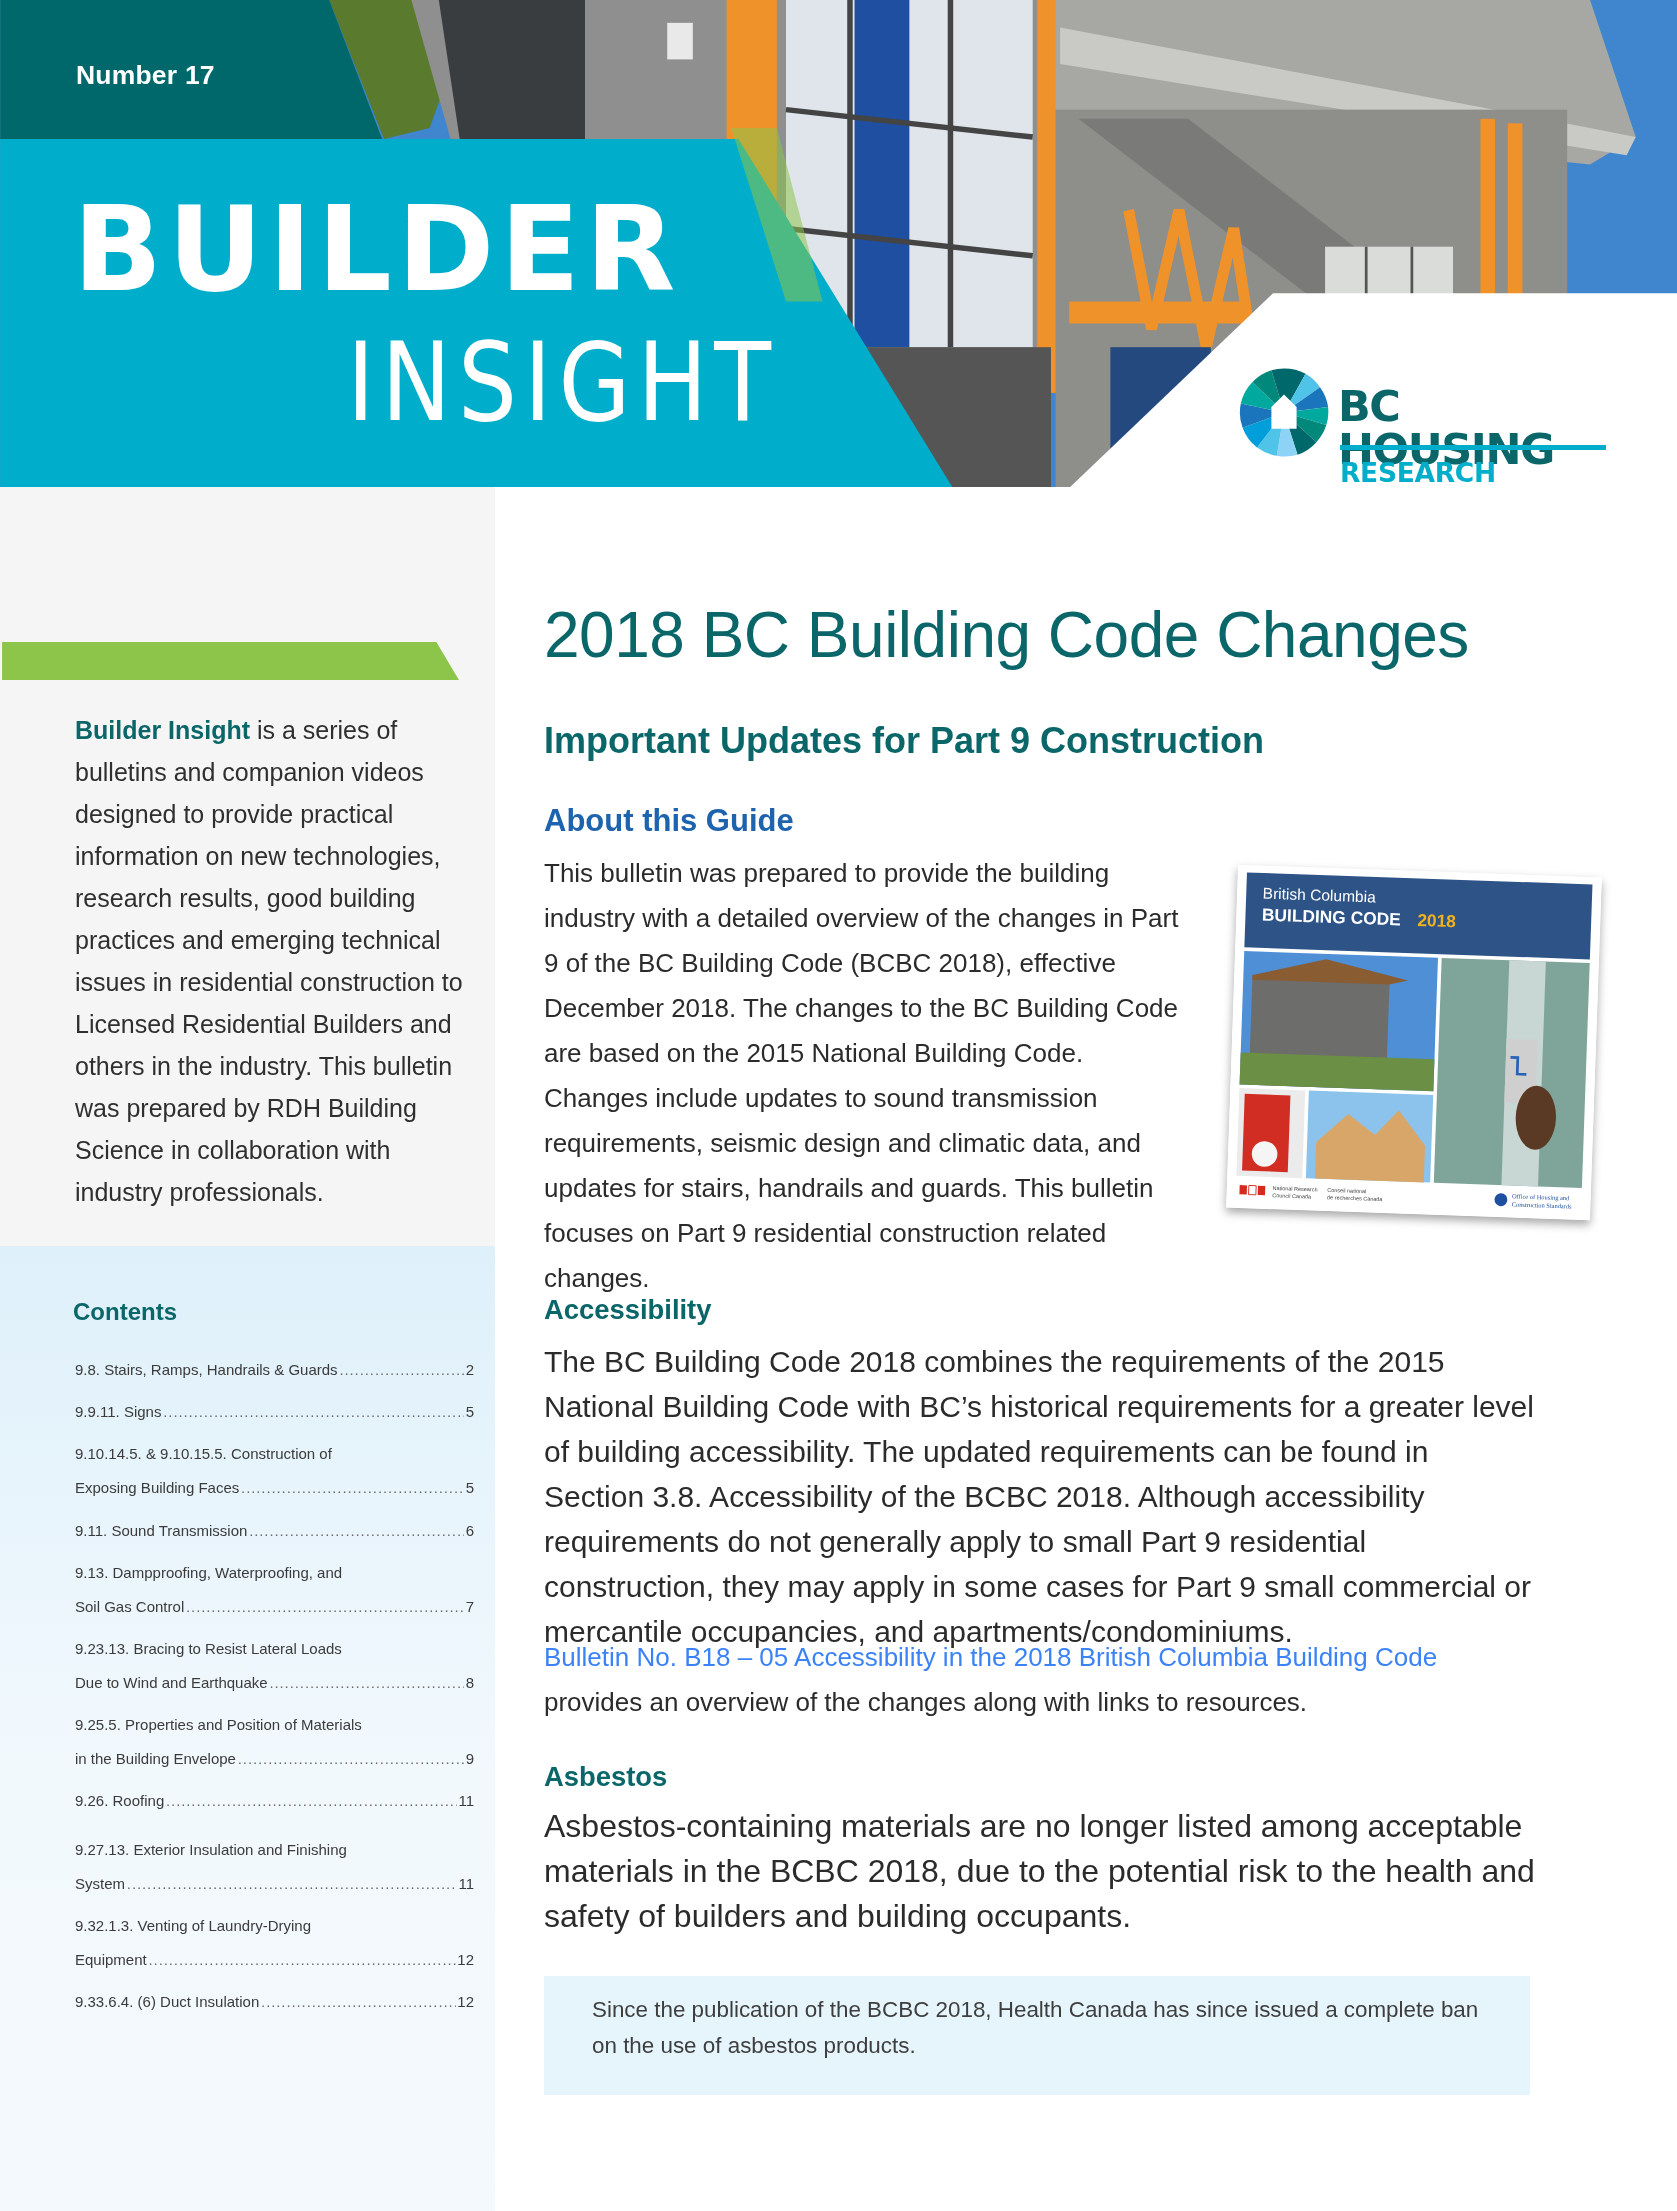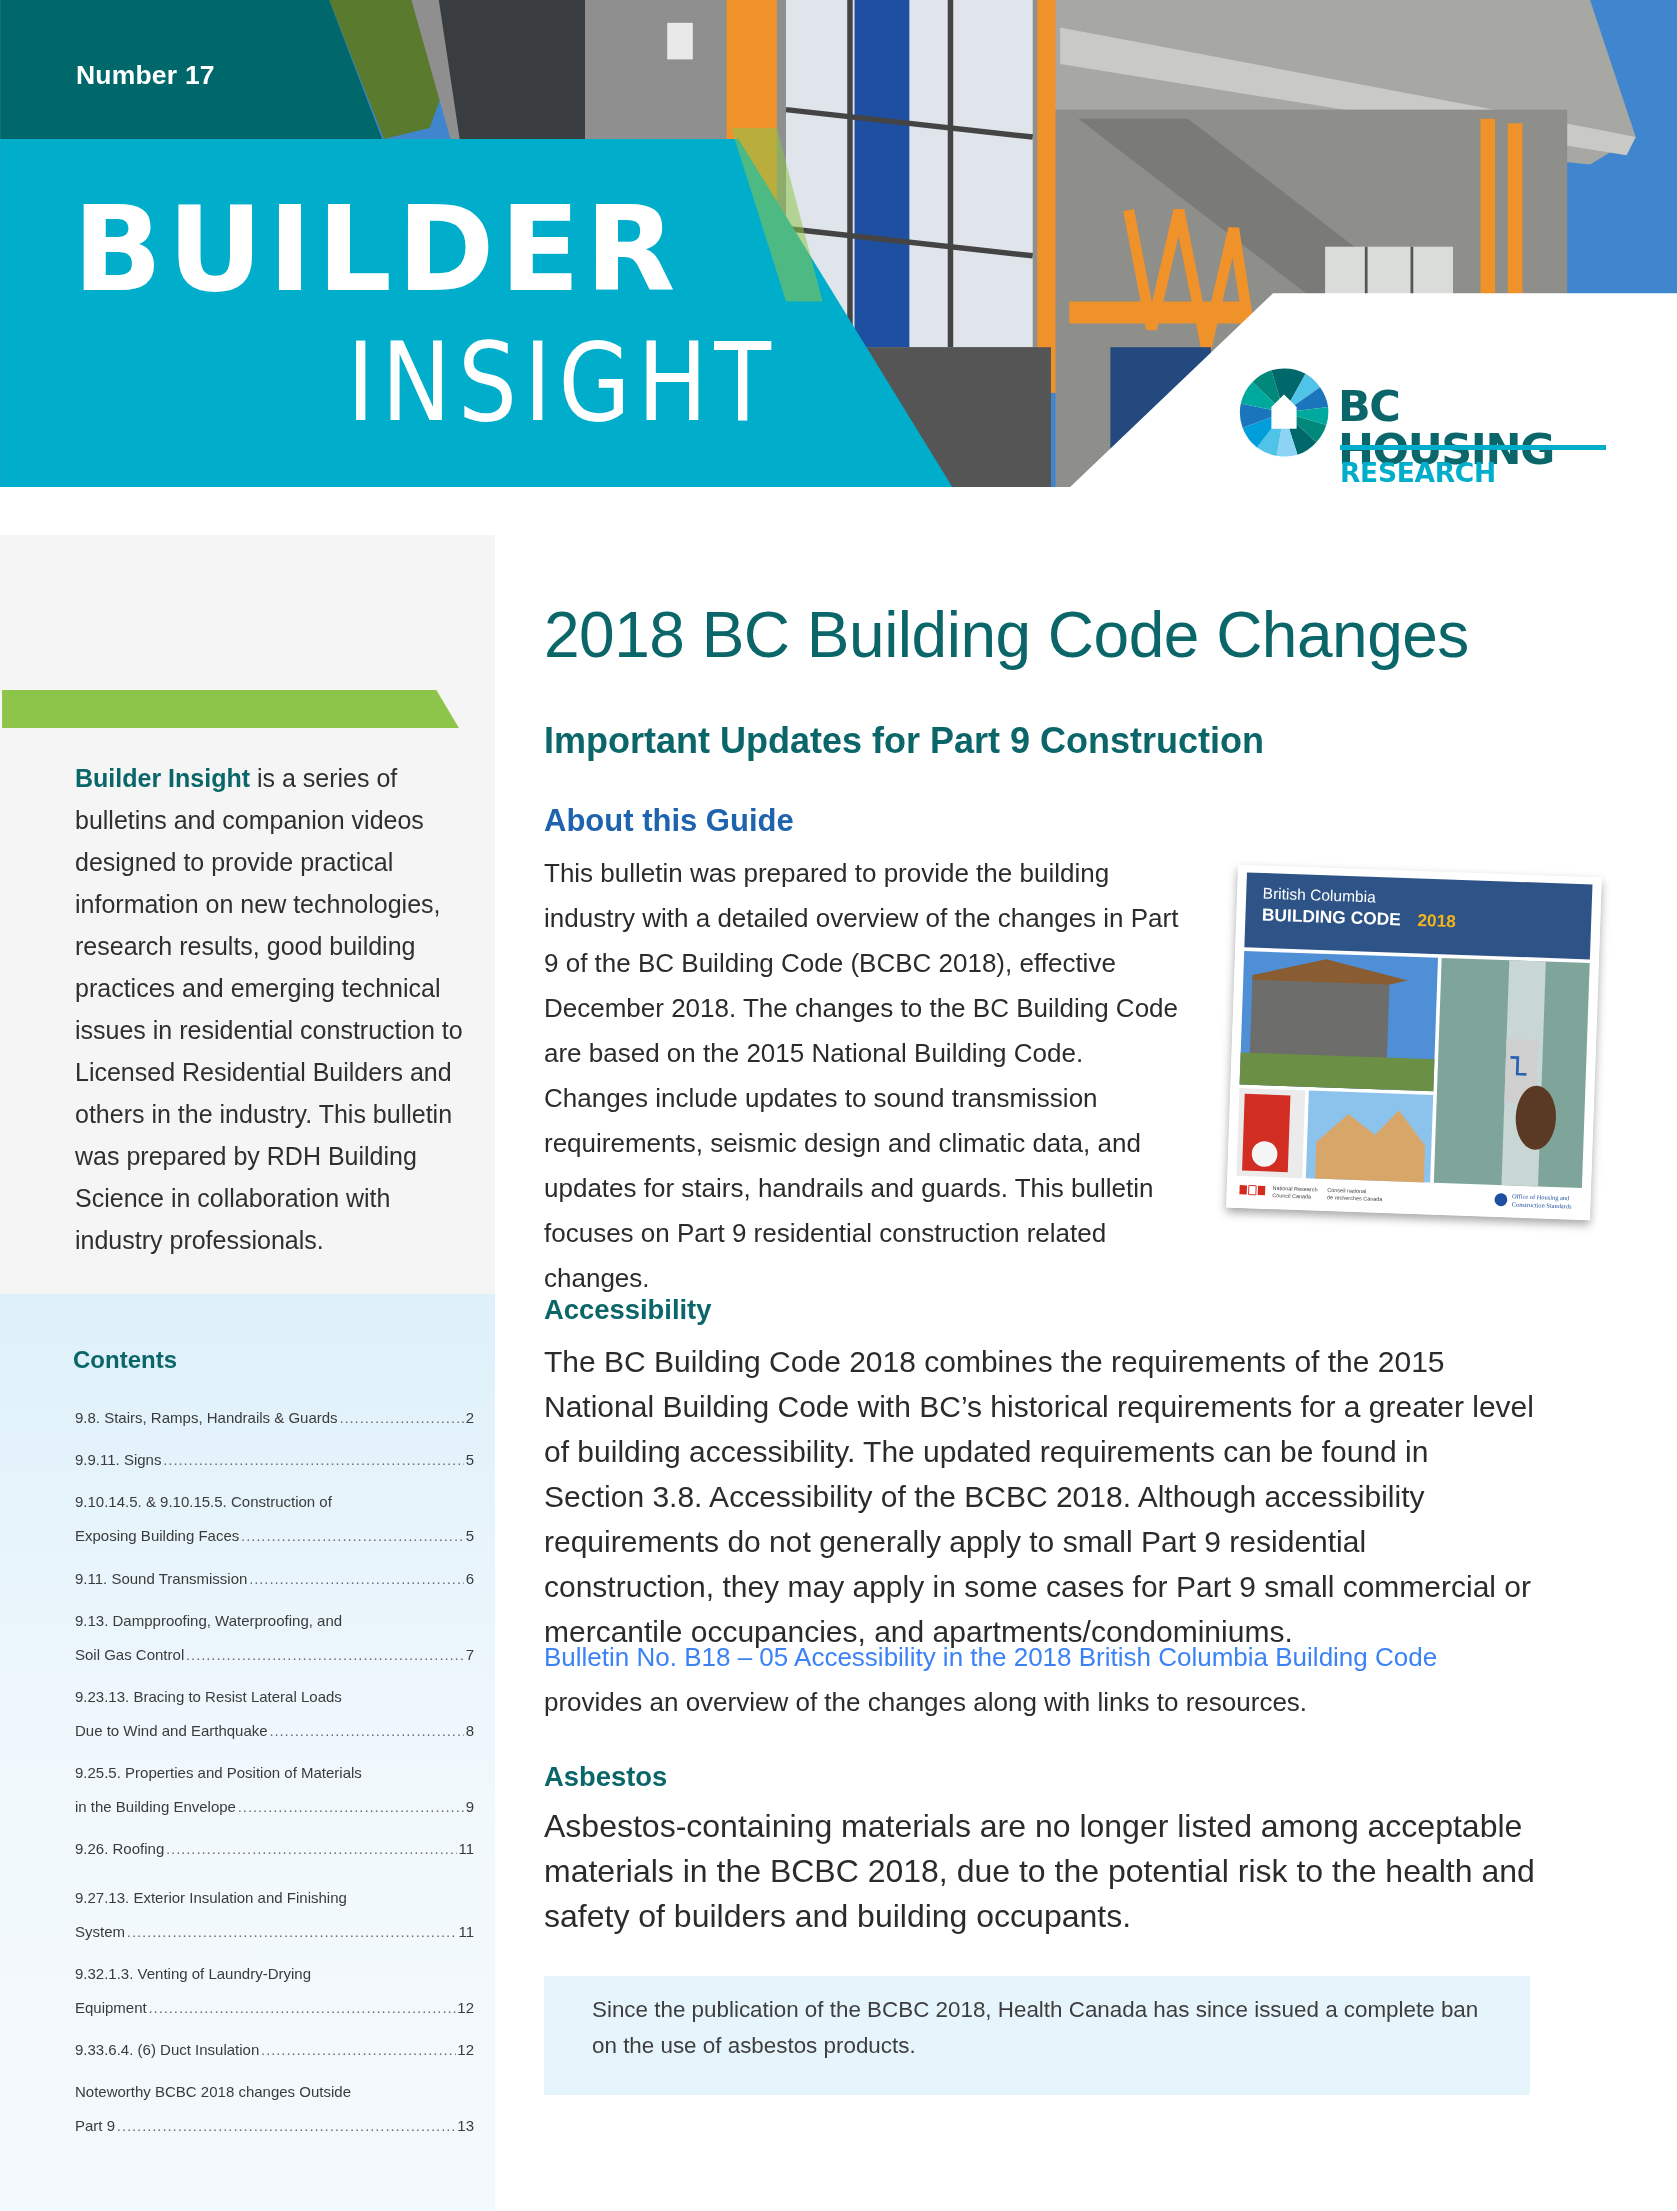--- a/index.html
+++ b/index.html
@@ -15,21 +15,21 @@
   .title-builder { position: absolute; left: 73px; top: 191px; font-size: 117px; font-weight: bold; color: #ffffff; letter-spacing: 5.5px; line-height: 1; font-family: "DejaVu Sans", sans-serif; }
   .title-insight { position: absolute; left: 347px; top: 329px; font-size: 108px; font-weight: normal; color: #ffffff; letter-spacing: 8.2px; line-height: 1; font-family: "DejaVu Sans", sans-serif; transform: scaleX(0.86); transform-origin: left top; }
 
   .logo { position: absolute; left: 1239px; top: 367px; width: 375px; height: 123px; }
   .logo-mark { position: absolute; left: 0; top: 0; width: 90px; height: 91px; }
   .logo-name { position: absolute; left: 99px; top: 18.3px; font-size: 43px; font-weight: bold; color: #0a6669; letter-spacing: -1.4px; line-height: 1; font-family: "DejaVu Sans", sans-serif; }
   .logo-rule { position: absolute; left: 101px; top: 78px; width: 266px; height: 4.6px; background: #00aecb; }
   .logo-sub { position: absolute; left: 101px; top: 93px; font-size: 26.5px; font-weight: bold; color: #00aecb; letter-spacing: -0.3px; line-height: 1; font-family: "DejaVu Sans", sans-serif; }
 
   
-  .sidebar { position: absolute; left: 0; top: 487px; width: 495px; height: 1396px; margin-top: 48px; }
+  .sidebar { position: absolute; left: 0; top: 487px; width: 495px; height: 1396px; }
   .sidebar-top { position: absolute; left: 0; top: 0; width: 495px; height: 759px; background: #f5f5f5; }
   .sidebar-bottom { position: absolute; left: 0; top: 759px; width: 495px; height: 965px; background: linear-gradient(#def0fa, #f2f9fd 55%, #f3f9fd); }
   .green-bar { position: absolute; left: 0; top: 155px; width: 461px; height: 38px; }
   .intro { position: absolute; left: 75px; top: 222px; width: 402px; font-size: 25px; line-height: 42px; color: #2f2f2f; }
   .intro .brand { color: #0a6669; font-weight: bold; }
 
   .contents-title { position: absolute; left: 73px; top: 811px; font-size: 24px; font-weight: bold; color: #0a6669; }
   .toc { position: absolute; left: 75px; top: 866px; width: 399px; }
   .toc-item { position: relative; font-size: 15px; line-height: 34px; color: #3b3b3b; margin-bottom: 8.2px; font-weight: 300; }
   .toc-item.gap { margin-top: 14.6px; }
@@ -246,30 +246,20 @@
           <span class="pg">12</span>
         </div>
     </div>
     <div class="toc-item">
       <div class="toc-line">
           <span class="lbl">9.33.6.4. (6) Duct Insulation</span>
           <span class="dots"></span>
           <span class="pg">12</span>
         </div>
     </div>
-    <div class="toc-item">
-      <div class="toc-line">
-          <span class="lbl">Noteworthy BCBC 2018 changes Outside</span>
-        </div>
-      <div class="toc-line">
-          <span class="lbl">Part 9</span>
-          <span class="dots"></span>
-          <span class="pg">13</span>
-        </div>
-    </div>
   </div>
 </div>
 
 <div class="main">
   <h1 class="doc-title">2018 BC Building Code Changes</h1>
   <h2 class="doc-subtitle">Important Updates for Part 9 Construction</h2>
 
   <h3 class="h-about">About this Guide</h3>
   <p class="p-about">This bulletin was prepared to provide the building industry with a detailed overview of the changes in Part 9 of the BC Building Code (BCBC 2018), effective December 2018. The changes to the BC Building Code are based on the 2015 National Building Code. Changes include updates to sound transmission requirements, seismic design and climatic data, and updates for stairs, handrails and guards. This bulletin focuses on Part 9 residential construction related changes.</p>
 

